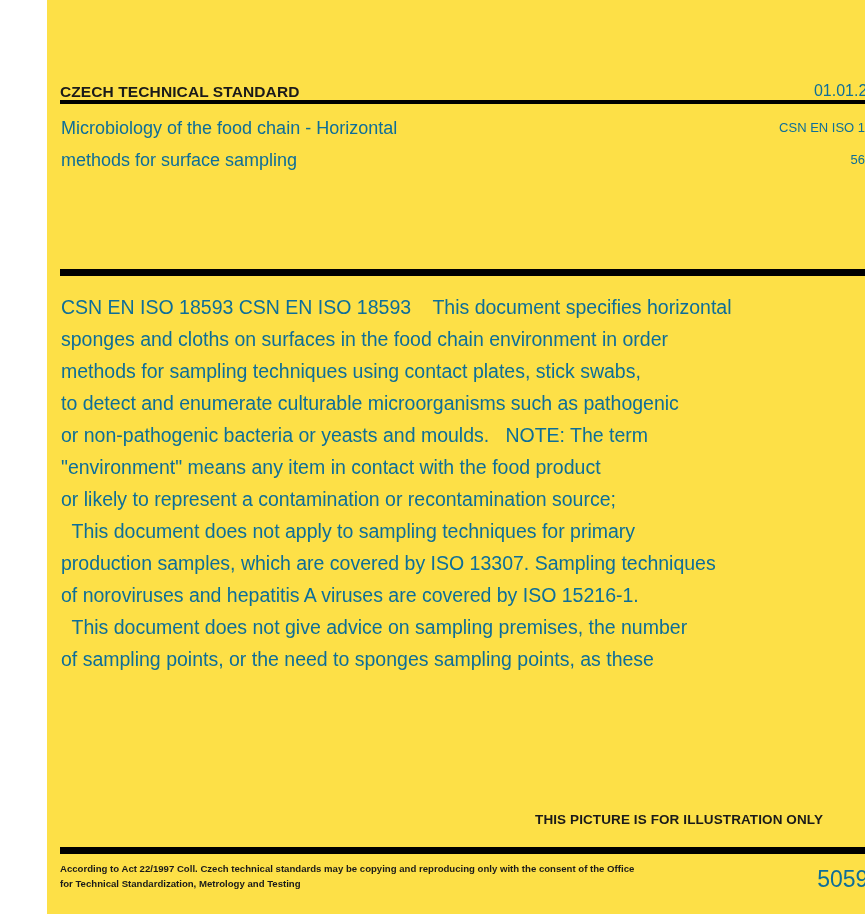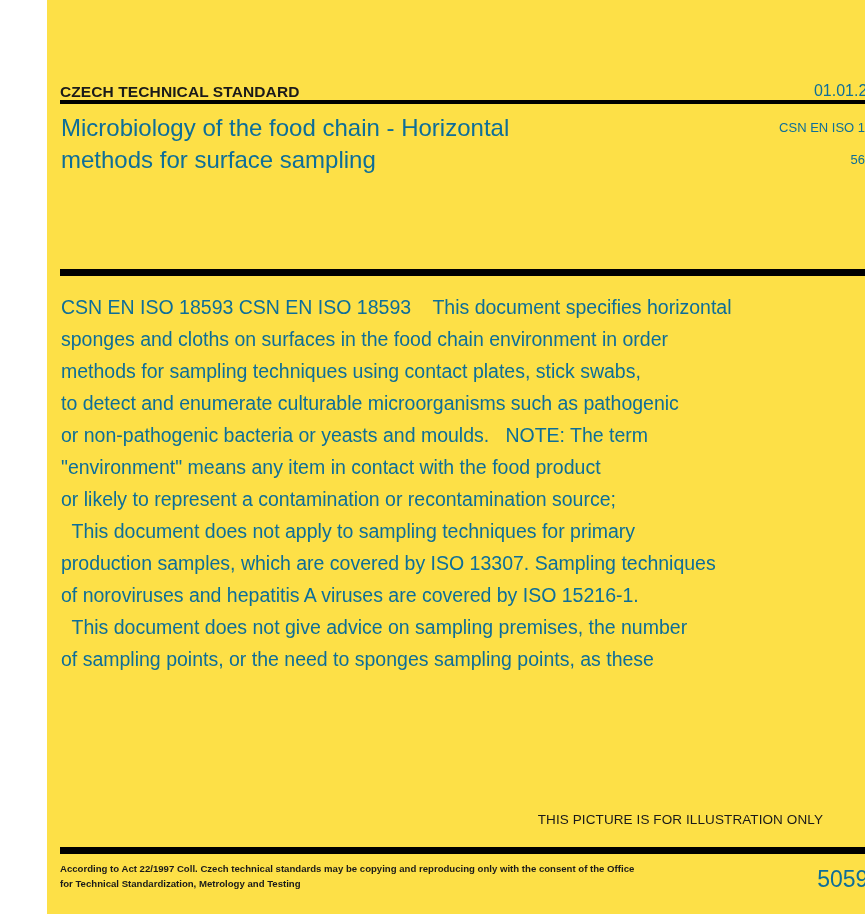--- a/index.html
+++ b/index.html
@@ -65,21 +65,21 @@
   .title-block {
     position: absolute;
     left: 14px;
     right: 18px;
     top: 112px;
     display: flex;
     justify-content: space-between;
     align-items: flex-start;
   }
   .doc-title {
-    font-size: 24px;
+    font-size: 18px;
     color: #0d6e99;
     line-height: 32px;
     max-width: 560px;
   }
   .doc-title .tline { display: block; white-space: nowrap; }
 
   .doc-ids {
     text-align: right;
     font-size: 13px;
     color: #0d6e99;
@@ -104,21 +104,21 @@
   }
 
   
   .illustration-note {
     position: absolute;
     left: 0;
     right: 89px;
     top: 812px;
     text-align: right;
     font-size: 13.5px;
-    font-weight: normal;
+    font-weight: bold;
     color: #1a1a1a;
     letter-spacing: 0.1px;
     white-space: nowrap;
   }
 
   
   .footer {
     position: absolute;
     left: 13px;
     right: 18px;

